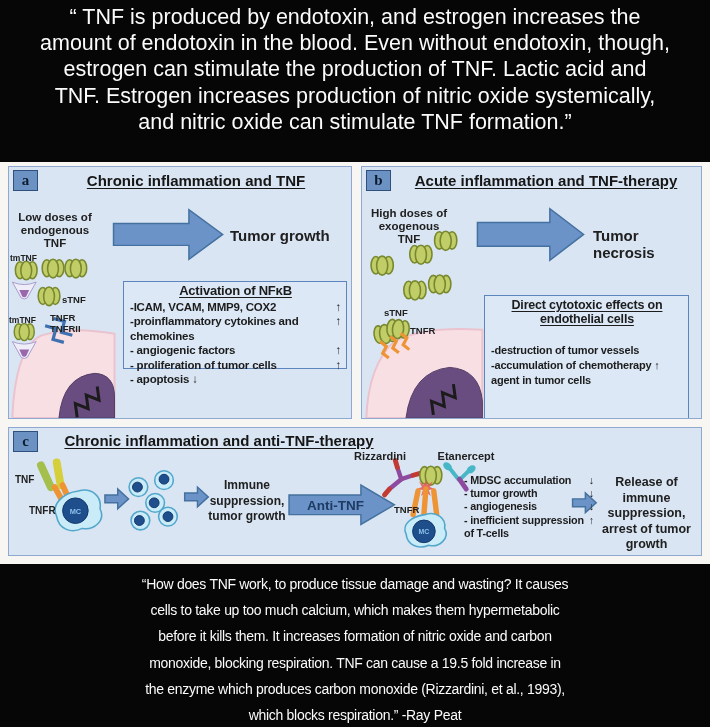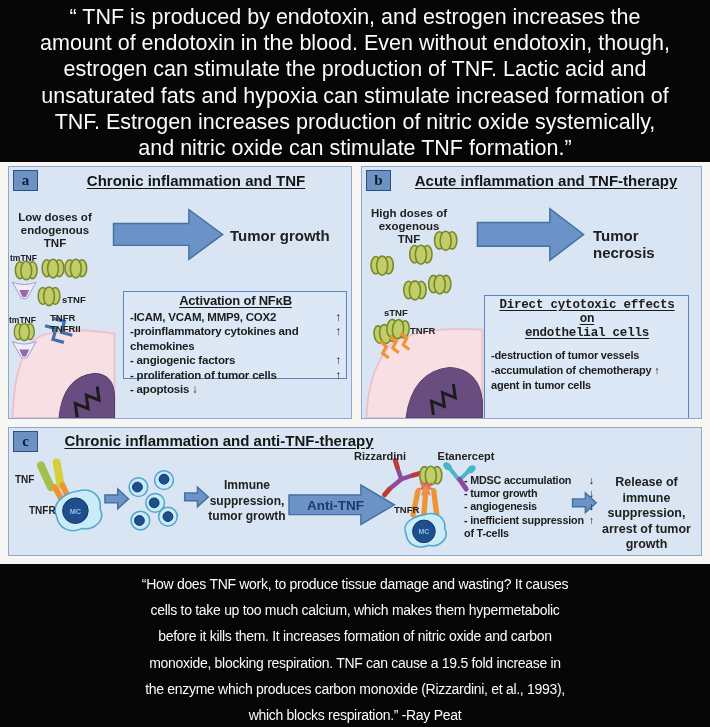--- a/index.html
+++ b/index.html
@@ -30,26 +30,26 @@
   .pre{white-space:pre-line;text-align:center;}
   .tiny{font-size:8.5px;}
   .sm{font-size:9.5px;}
   .md{font-size:11.5px;line-height:13px;}
   .big{font-size:15px;}
   .cmd{font-size:12px;line-height:15.5px;}
   
   .ebox{position:absolute;background:#dce8f6;border:1.5px solid #5c85bd;box-sizing:border-box;
         padding:2px 5px 2px 6px;color:#1c1c1c;z-index:2;}
   .ebox-title{font-weight:700;text-decoration:underline;text-underline-offset:2px;text-align:center;}
-  .panel.a .ebox{left:114px;top:124px;width:224px;height:88px;font-size:11.5px;
+  .panel.a .ebox{left:114px;top:114px;width:224px;height:88px;font-size:11.5px;
                  letter-spacing:-0.2px;line-height:14.5px;}
   .panel.a .ebox-title{font-size:13px;margin-bottom:1px;}
   .panel.b .ebox{left:122px;top:128px;width:205px;height:124px;font-size:11px;
                  letter-spacing:-0.2px;line-height:15px;}
-  .panel.b .ebox-title{font-size:12.5px;line-height:14px;margin-bottom:8px;white-space:pre-line;font-family:Liberation Mono, monospace;}
+  .panel.b .ebox-title{font-size:12.5px;line-height:14px;margin-bottom:17px;white-space:pre-line;}
   .erow{display:flex;justify-content:space-between;align-items:flex-start;font-weight:700;}
   .earrow{margin-left:4px;}
   .brow{font-weight:700;}
   
   .celist{position:absolute;left:455px;top:46px;width:130px;font-size:10.8px;line-height:13.2px;
           letter-spacing:-0.2px;color:#1c1c1c;z-index:2;}
   
   .barrel ellipse{fill:#c1cd66;stroke:#77882f;stroke-width:2px;}
   .cone-outer{fill:#efeef8;stroke:#a79ccb;stroke-width:1px;}
   .cone-inner{fill:#9a67ad;}
@@ -65,21 +65,20 @@
 </style>
 </head>
 <body>
 
 <div class="page">
 
   <div class="quote top">
     <div class="qline">“ TNF is produced by endotoxin, and estrogen increases the</div>
     <div class="qline">amount of endotoxin in the blood. Even without endotoxin, though,</div>
     <div class="qline">estrogen can stimulate the production of TNF. Lactic acid and</div>
-    <div class="qline">unsaturated fats and hypoxia can stimulate increased formation of</div>
     <div class="qline">TNF. Estrogen increases production of nitric oxide systemically,</div>
     <div class="qline">and nitric oxide can stimulate TNF formation.”</div>
   </div>
 
   <div class="figure">
 
     <section class="panel a">
       <svg class="psvg" viewBox="0 0 344 253">
 
         <g>

